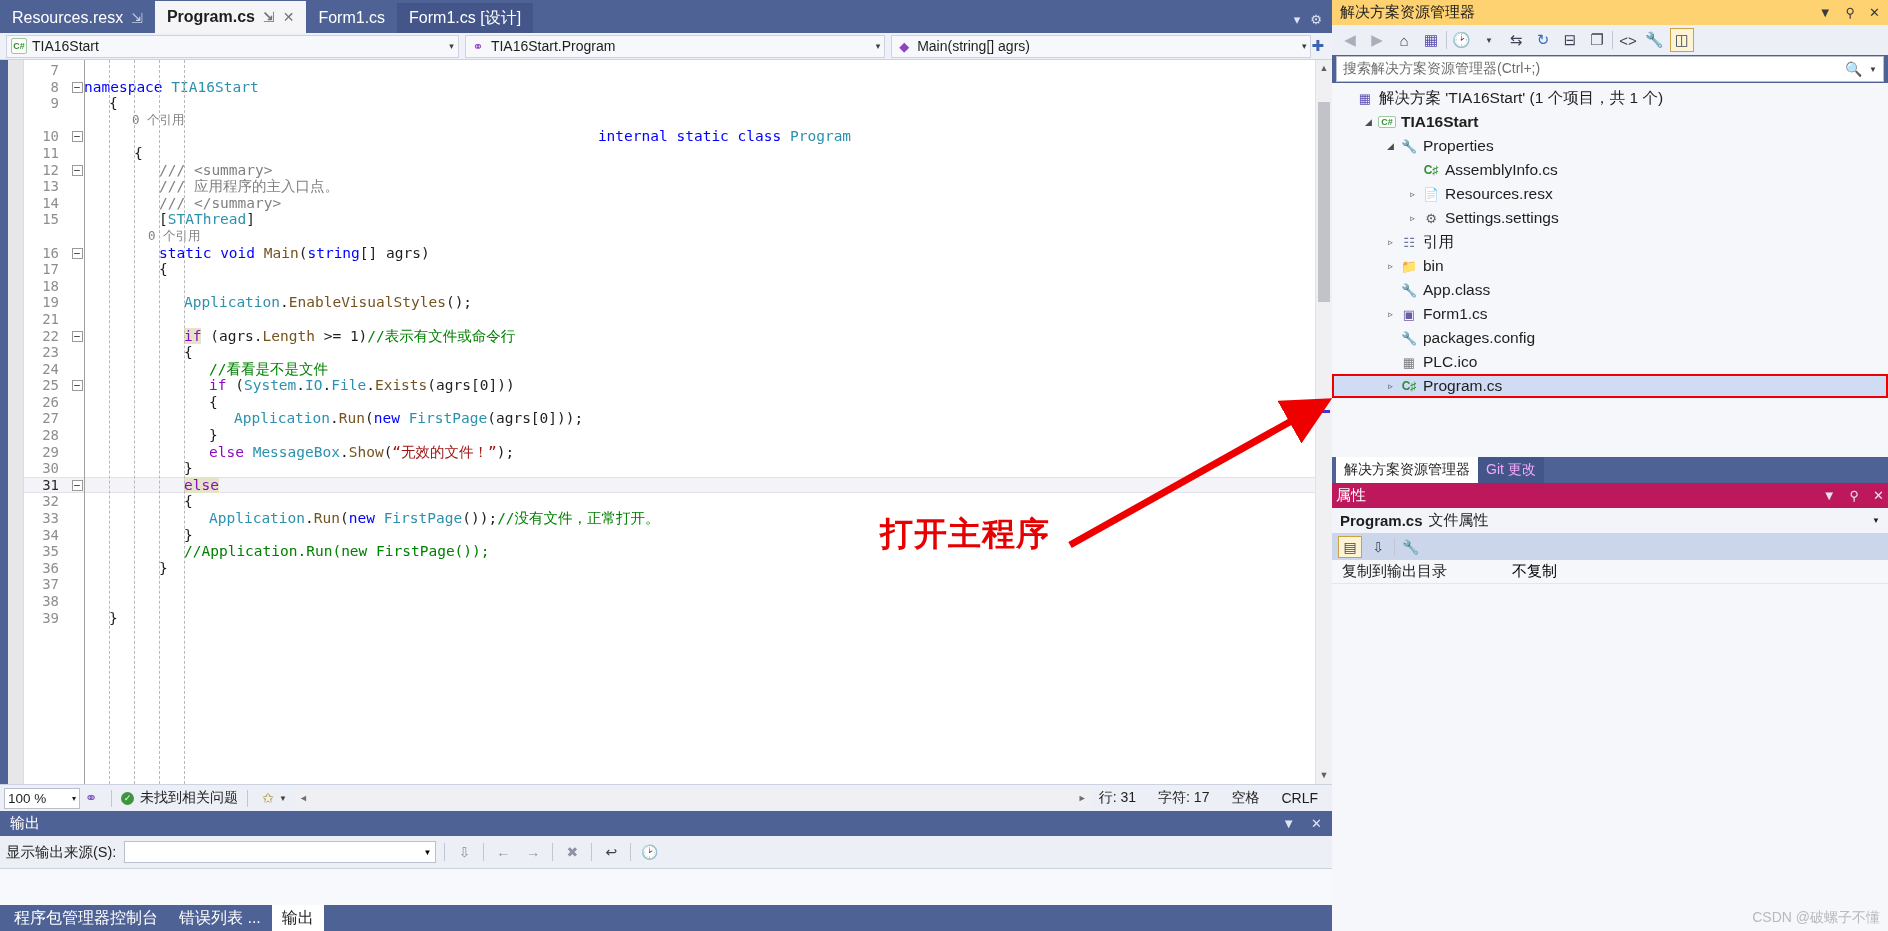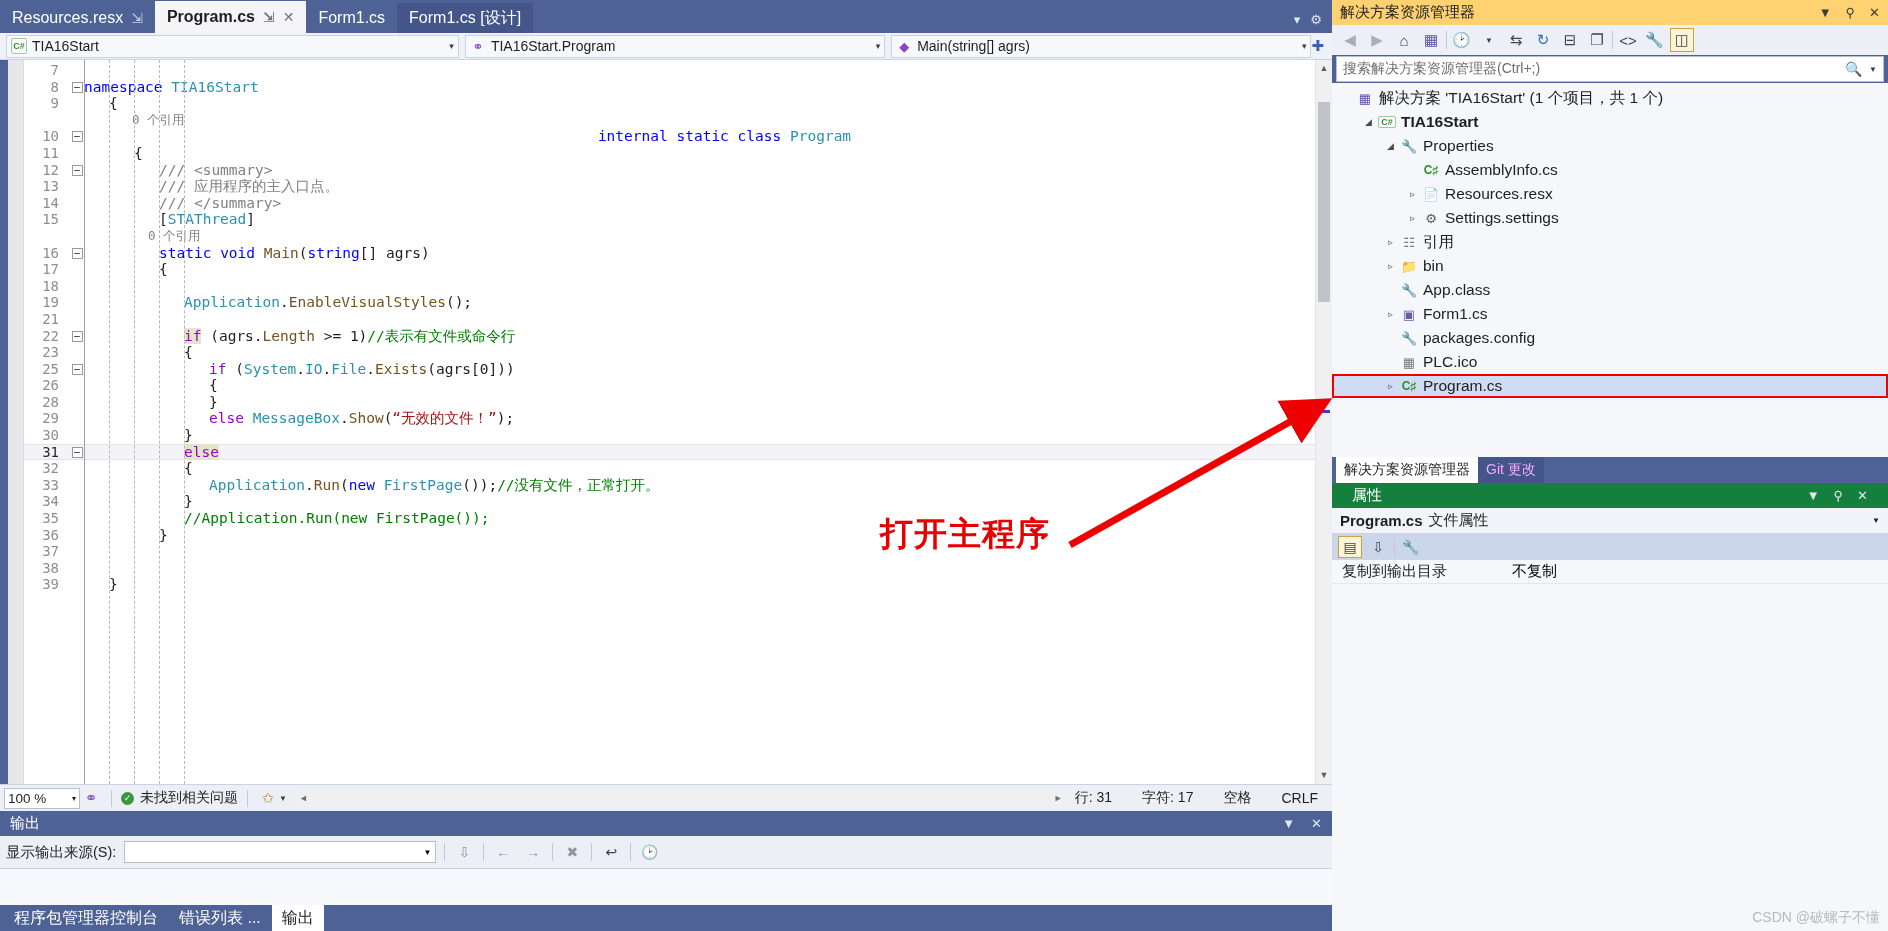--- a/index.html
+++ b/index.html
@@ -71,21 +71,21 @@
   .ed-scroll .up { top: 0; } .ed-scroll .dn { bottom: 0; }
   .ed-scroll .marker { position:absolute; left: 3px; width: 11px; height: 3px; }
 
   
   .statusbar { height: 27px; background: #eceff5; border-top: 1px solid #ccd2e0; display: flex; align-items: center; font-size: 14px; color: #1e1e1e; }
   .zoom-box { width: 76px; height: 21px; margin-left: 4px; background: #fff; border: 1px solid #b9bfcf; display: flex; align-items: center; padding: 0 3px; font-size: 13.5px; }
   .zoom-box .arrow { margin-left: auto; font-size: 8px; }
   .sb-sep { width: 1px; height: 17px; background: #c2c7d4; margin: 0 9px; }
   .sb-item { display: flex; align-items: center; gap: 6px; white-space: nowrap; }
   .ok-dot { width: 13px; height: 13px; border-radius: 50%; background: #3d963d; color: #fff; font-size: 9px; display:inline-flex; align-items:center; justify-content:center; }
-  .sb-right { margin-left: auto; display: flex; align-items: center; gap: 30px; padding-right: 14px; font-size: 14px; }
+  .sb-right { margin-left: auto; display: flex; align-items: center; gap: 22px; padding-right: 14px; font-size: 14px; }
   .hscroll { flex: 1; height: 17px; margin: 0 8px; background: #f0f0f2; position: relative; }
   .hscroll .arrowL, .hscroll .arrowR { position: absolute; top: 0; width: 17px; height: 17px; text-align: center; line-height: 17px; font-size: 9px; color: #707070; }
   .hscroll .arrowL { left: 0; } .hscroll .arrowR { right: 0; }
 
   
   .output-pane { height: 120px; background: #4f6296; display: flex; flex-direction: column; }
   .pane-title { height: 25px; display: flex; align-items: center; padding: 0 10px; color: #fff; font-size: 15px; }
   .pane-toolbar { height: 33px; background: #eceff5; display: flex; align-items: center; gap: 8px; padding: 0 6px; border-bottom: 1px solid #ccd2e0; }
   .pane-toolbar .lbl { font-size: 14.5px; color: #1e1e1e; }
   .out-combo { width: 312px; height: 22px; background: #fff; border: 1px solid #b9bfcf; display: flex; align-items: center; padding: 0 4px; }
@@ -116,21 +116,21 @@
   .tnode .exp { width: 17px; text-align: center; font-size: 9px; color: #4d4d4d; flex: none; }
   .tnode .ti { width: 20px; display:inline-flex; align-items:center; justify-content:center; flex: none; margin-right: 4px; font-size: 13px; }
   .tnode.sel { background: #cfdcf4; border-top: 1px solid #b6c8e8; border-bottom: 1px solid #b6c8e8; }
   .tnode.sel-hi { outline: 2px solid #ee0000; outline-offset: -2px; }
   .bold { font-weight: bold; }
   .se-tabs { height: 26px; background: #4f6296; display: flex; padding-left: 4px; }
   .se-tab { display: flex; align-items: center; padding: 0 8px; font-size: 14px; color: #f0abfc; }
   .se-tab.active { background: #ffffff; color: #1e1e1e; }
   .se-tab.alt { background: #44558a; }
 
-  .prop-title { height: 25px; background: #15803d; display: flex; align-items: center; padding: 0 20px; font-size: 15px; color: #ffffff; }
+  .prop-title { height: 25px; background: #be185d; display: flex; align-items: center; padding: 0 4px; font-size: 15px; color: #ffffff; }
   .prop-title .t-actions { margin-left: auto; display: flex; gap: 14px; font-size: 13px; color: #dfe5f2; align-items:center; }
   .prop-head { height: 25px; background: #f2f4f9; display: flex; align-items: center; padding: 0 8px; font-size: 15px; color: #1e1e1e; }
   .prop-head .arrow { margin-left: auto; font-size: 8px; }
   .prop-toolbar { height: 27px; background: #ccd6ea; display: flex; align-items: center; gap: 4px; padding: 0 6px; }
   .prop-toolbar .ico { width: 24px; height: 22px; display:inline-flex; align-items:center; justify-content:center; font-size: 14px; color: #3f4454; }
   .prop-toolbar .ico.boxed { border: 1px solid #c9a243; background: #fdf3d5; }
   .prop-grid { flex: 1; background: #f6f7fa; }
   .prop-row { height: 24px; display: flex; align-items: center; font-size: 15px; border-bottom: 1px solid #e3e6ef; }
   .prop-row .k { width: 180px; padding-left: 10px; color: #1e1e1e; }
   .prop-row .v { flex: 1; color: #000000; }
@@ -210,22 +210,24 @@
           <div class="line"><span class="ln">14</span><span class="fold"></span><span class="code" style="padding-left: 75px;"><span class="xmlcmt">/// &lt;/summary&gt;</span></span></div>
           <div class="line"><span class="ln">15</span><span class="fold"></span><span class="code" style="padding-left: 75px;">[<span class="type">STAThread</span>]</span></div>
           <div class="line"><span class="ln"></span><span class="fold"></span><span class="code" style="padding-left: 64px;"><span class="codelens">0 个引用</span></span></div>
           <div class="line"><span class="ln">16</span><span class="fold"><span class="box">−</span></span><span class="code" style="padding-left: 75px;"><span class="kw">static</span> <span class="kw">void</span> <span class="mth">Main</span>(<span class="kw">string</span>[] agrs)</span></div>
           <div class="line"><span class="ln">17</span><span class="fold"></span><span class="code" style="padding-left: 75px;">{</span></div>
           <div class="line"><span class="ln">18</span><span class="fold"></span><span class="code" style="padding-left: 100px;"></span></div>
           <div class="line"><span class="ln">19</span><span class="fold"></span><span class="code" style="padding-left: 100px;"><span class="type">Application</span>.<span class="mth">EnableVisualStyles</span>();</span></div>
           <div class="line"><span class="ln">21</span><span class="fold"></span><span class="code" style="padding-left: 100px;"></span></div>
           <div class="line"><span class="ln">22</span><span class="fold"><span class="box">−</span></span><span class="code" style="padding-left: 100px;"><span class="kwctl hl">if</span> (agrs.<span class="mth">Length</span> &gt;= 1)<span class="cmt">//表示有文件或命令行</span></span></div>
           <div class="line"><span class="ln">23</span><span class="fold"></span><span class="code" style="padding-left: 100px;">{</span></div>
+          <div class="line"><span class="ln">24</span><span class="fold"></span><span class="code" style="padding-left: 125px;"><span class="cmt">//看看是不是文件</span></span></div>
           <div class="line"><span class="ln">25</span><span class="fold"><span class="box">−</span></span><span class="code" style="padding-left: 125px;"><span class="kwctl">if</span> (<span class="type">System</span>.<span class="type">IO</span>.<span class="type">File</span>.<span class="mth">Exists</span>(agrs[0]))</span></div>
           <div class="line"><span class="ln">26</span><span class="fold"></span><span class="code" style="padding-left: 125px;">{</span></div>
+          <div class="line"><span class="ln">27</span><span class="fold"></span><span class="code" style="padding-left: 150px;"><span class="type">Application</span>.<span class="mth">Run</span>(<span class="kw">new</span> <span class="type">FirstPage</span>(agrs[0]));</span></div>
           <div class="line"><span class="ln">28</span><span class="fold"></span><span class="code" style="padding-left: 125px;">}</span></div>
           <div class="line"><span class="ln">29</span><span class="fold"></span><span class="code" style="padding-left: 125px;"><span class="kwctl">else</span> <span class="type">MessageBox</span>.<span class="mth">Show</span>(<span class="str">“无效的文件！”</span>);</span></div>
           <div class="line"><span class="ln">30</span><span class="fold"></span><span class="code" style="padding-left: 100px;">}</span></div>
           <div class="line cur-line"><span class="ln cur">31</span><span class="fold"><span class="box">−</span></span><span class="code" style="padding-left: 100px;"><span class="kwctl hl">else</span></span></div>
           <div class="line"><span class="ln">32</span><span class="fold"></span><span class="code" style="padding-left: 100px;">{</span></div>
           <div class="line"><span class="ln">33</span><span class="fold"></span><span class="code" style="padding-left: 125px;"><span class="type">Application</span>.<span class="mth">Run</span>(<span class="kw">new</span> <span class="type">FirstPage</span>());<span class="cmt">//没有文件，正常打开。</span></span></div>
           <div class="line"><span class="ln">34</span><span class="fold"></span><span class="code" style="padding-left: 100px;">}</span></div>
           <div class="line"><span class="ln">35</span><span class="fold"></span><span class="code" style="padding-left: 100px;"><span class="cmt">//Application.Run(new FirstPage());</span></span></div>
           <div class="line"><span class="ln">36</span><span class="fold"></span><span class="code" style="padding-left: 75px;">}</span></div>
           <div class="line"><span class="ln">37</span><span class="fold"></span><span class="code" style="padding-left: 0px;"></span></div>

